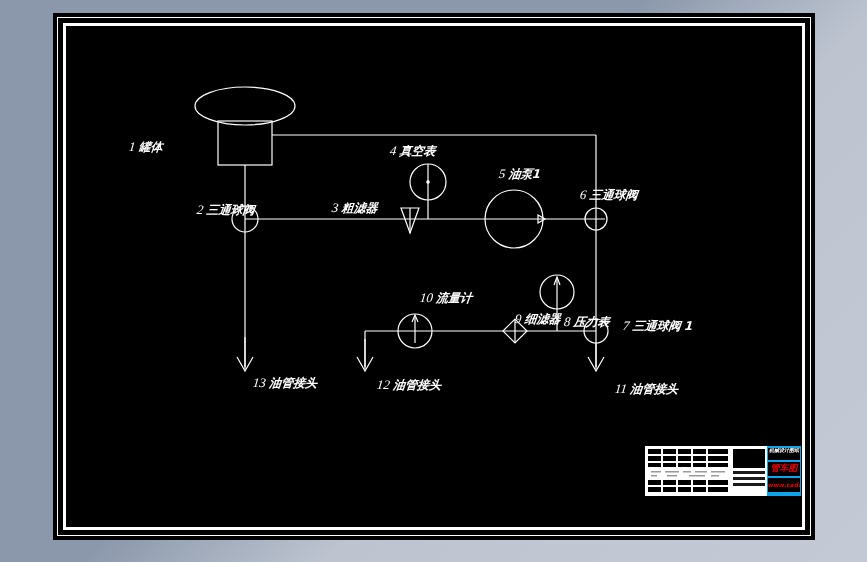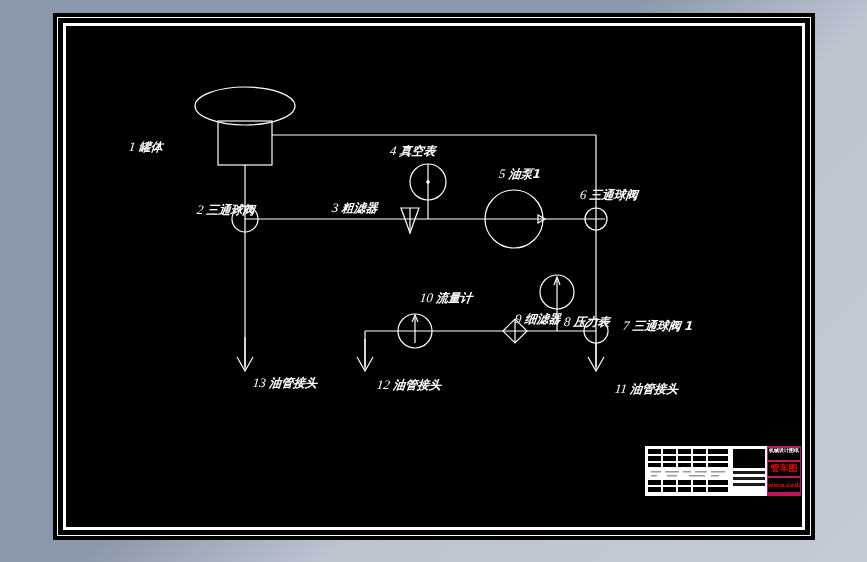--- a/index.html
+++ b/index.html
@@ -113,21 +113,22 @@
   }
   .tb-mid-rows div {
     height: 3px;
     margin-bottom: 3px;
     background: #1a1a1a;
   }
   .tb-right {
     width: 34px;
     height: 100%;
     position: relative;
-    background: #be185d;
+    background: #0ea5e9;
+    font-style: italic;
   }
   .tb-r-box {
     position: absolute;
     left: 1px;
     width: 32px;
     background: #000;
     overflow: hidden;
   }
   .tb-r1 { top: 2px; height: 12px; }
   .tb-r2 { top: 16px; height: 14px; }

